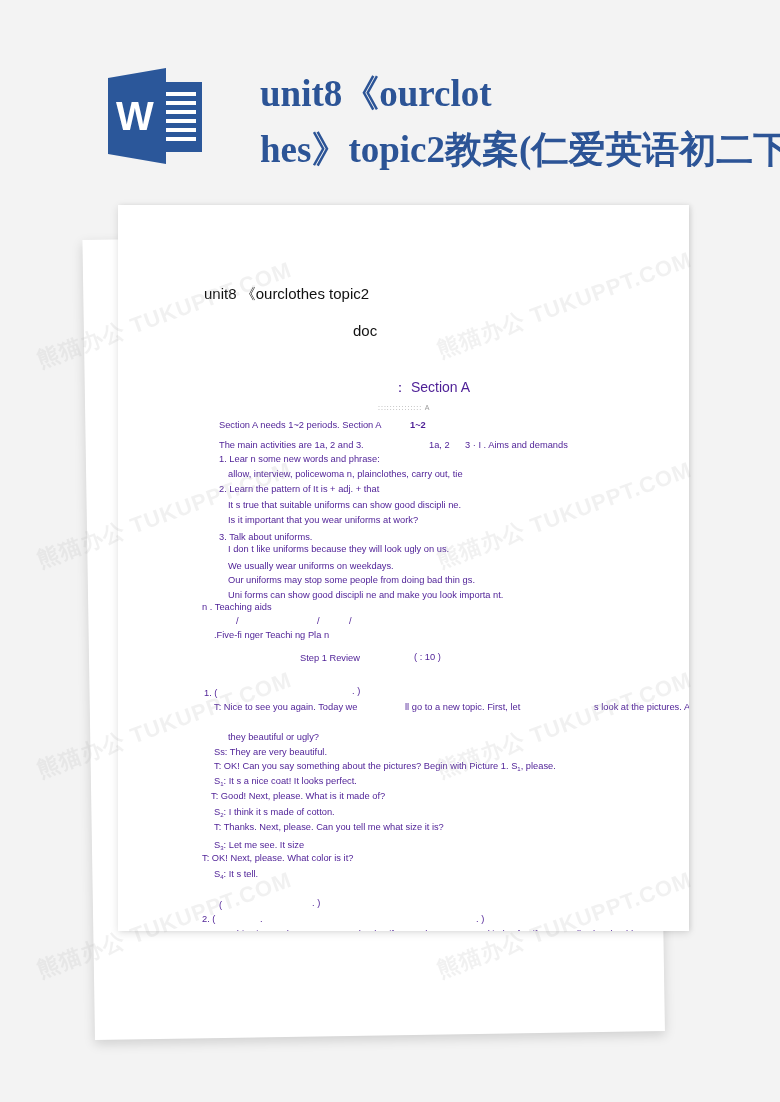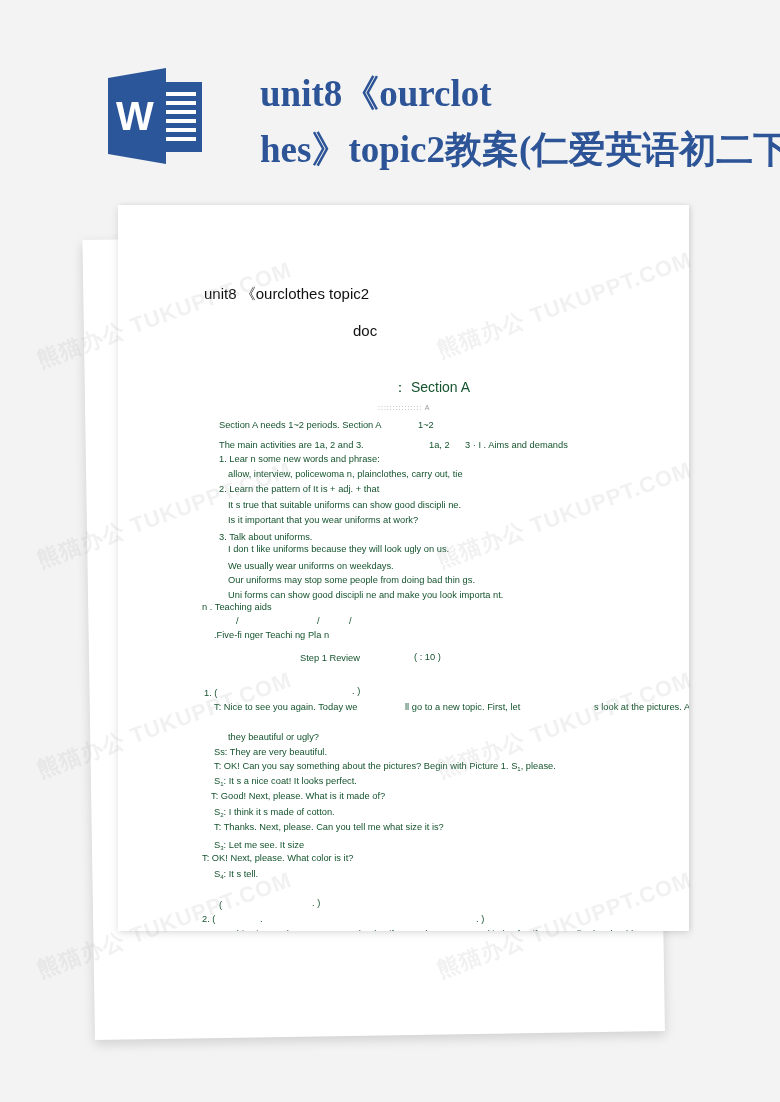--- a/index.html
+++ b/index.html
@@ -29,21 +29,21 @@
       background: #fff; transform: rotate(-0.9deg); transform-origin: left bottom;
       box-shadow: 0 4px 12px rgba(0,0,0,0.15);
     }
     .page {
       position: absolute; left: 118px; top: 205px; width: 571px; height: 726px;
       background: #fff;
       box-shadow: 0 2px 8px rgba(0,0,0,0.12), 2px 0 4px rgba(0,0,0,0.06);
       overflow: hidden;
     }
     .page .t {
-      position: absolute; white-space: nowrap; font-size: 9.3px; color: #14532d;
+      position: absolute; white-space: nowrap; font-size: 9.3px; color: #4c1d95;
       line-height: 12px;
     }
     .doc-title { font-size: 15px !important; line-height: 18px !important; color: #111 !important; }
     .section-head { font-size: 14px !important; line-height: 18px !important; }
     .faint { color: #9a9a9a !important; font-size: 7px !important; letter-spacing: 1px; }
     sub { font-size: 6px; vertical-align: -2px; }
 
     .watermark {
       position: absolute; font-size: 22px; color: rgba(180,180,180,0.18);
       font-weight: bold; transform: rotate(-20deg); white-space: nowrap;
@@ -75,21 +75,21 @@
 
 <div class="page-back"></div>
 
 <div class="page">
   <div class="t doc-title" style="left:86px; top:80px;">unit8 《ourclothes    topic2</div>
   <div class="t doc-title" style="left:235px; top:117px;">doc</div>
   <div class="t section-head" style="left:275px; top:173px;">：  Section A</div>
   <div class="t faint" style="left:260px; top:197px;">::::::::::::::: A</div>
 
   <div class="t" style="left:101px; top:214px;">Section A  needs  1~2 periods. Section A</div>
-  <div class="t" style="left:300px; top:214px;">1~2</div>
+  <div class="t" style="left:292px; top:214px;font-weight:bold;">1~2</div>
 
   <div class="t" style="left:101px; top:234px;">The main activities are 1a, 2 and 3.</div>
   <div class="t" style="left:311px; top:234px;">1a, 2</div>
   <div class="t" style="left:347px; top:234px;">3 · I . Aims and demands</div>
 
   <div class="t" style="left:101px; top:248px;">1.  Lear n some new words and phrase:</div>
   <div class="t" style="left:110px; top:263px;">allow,  interview,  policewoma n,  plainclothes,  carry out,  tie</div>
   <div class="t" style="left:101px; top:278px;">2.  Learn the pattern of    It is + adj. + that</div>
   <div class="t" style="left:110px; top:294px;">It     s true that suitable uniforms can show good discipli ne.</div>
   <div class="t" style="left:110px; top:309px;">Is it important that you wear uniforms at work?</div>

